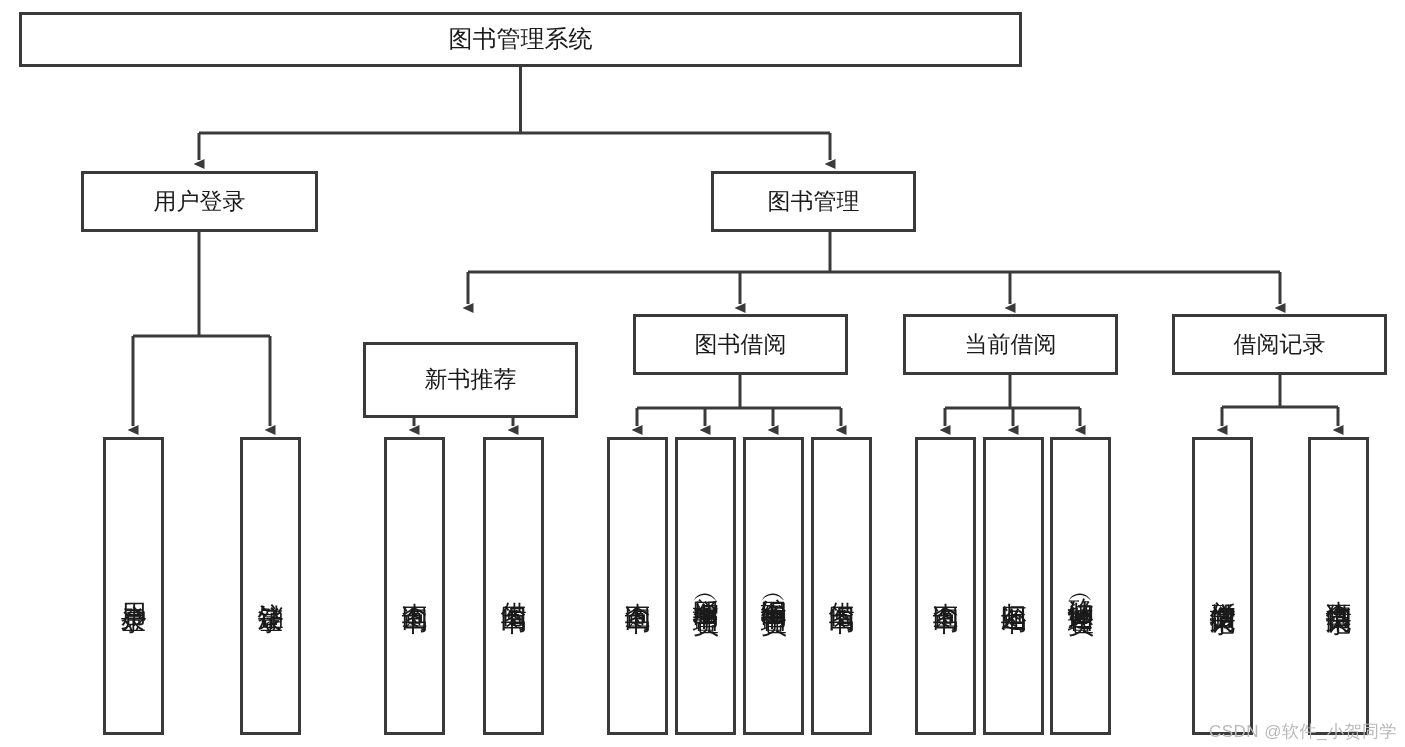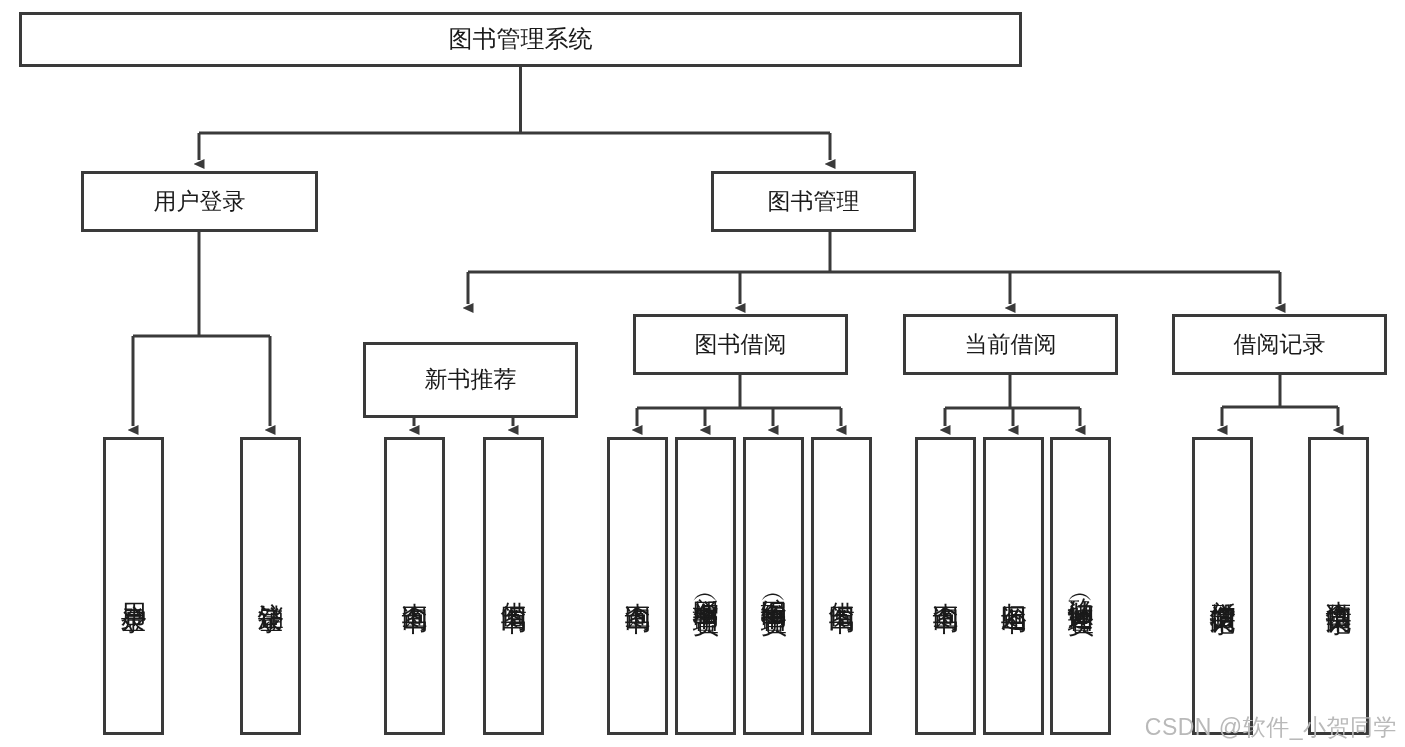--- a/index.html
+++ b/index.html
@@ -36,21 +36,21 @@
     font-size:26px;
     letter-spacing:2px;
     line-height:1.05;
     white-space:normal;
     max-height:276px;
   }
   .leaf.tall .lbl{max-height:282px;}
   .watermark{
     position:absolute;
     right:8px;bottom:4px;
-    font-size:23px;
+    font-size:17px;
     color:#b9b9b9;
     letter-spacing:.5px;
     white-space:nowrap;
     pointer-events:none;
   }
 </style>
 </head>
 <body>
 
 <div id="canvas">

